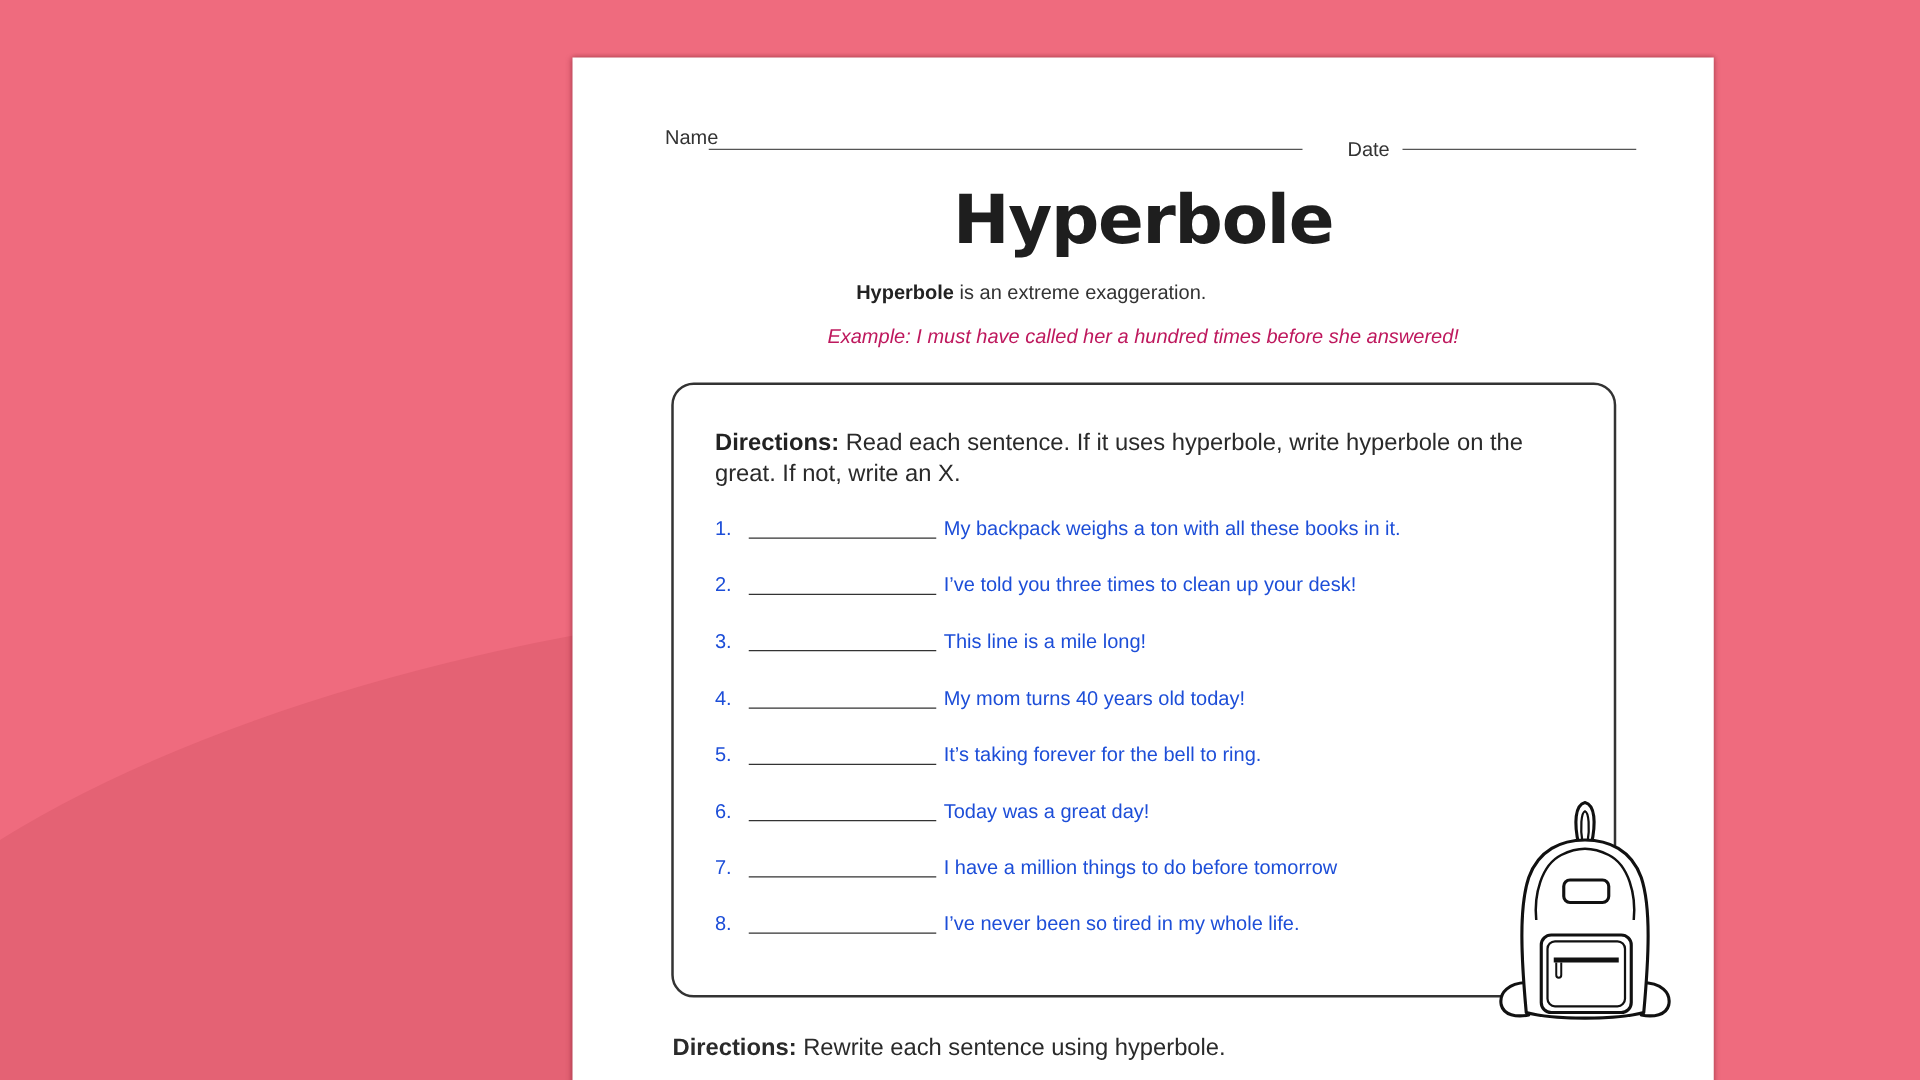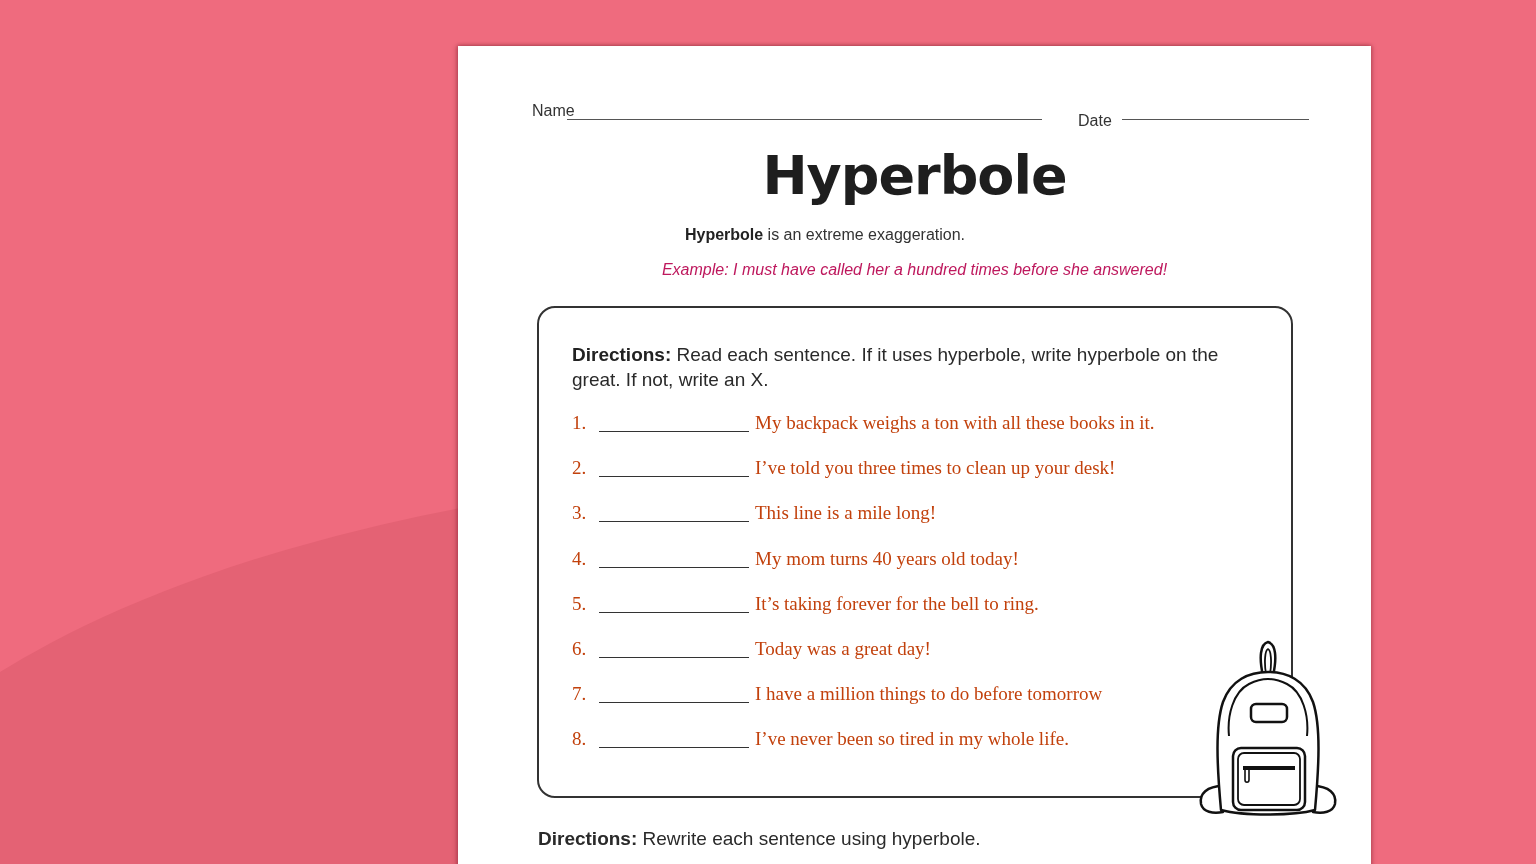--- a/index.html
+++ b/index.html
@@ -45,21 +45,21 @@
     position:absolute; left:79px; top:260px; width:752px; height:488px;
     border:2px solid #333; border-radius:18px;
   }
   .directions {
     position:absolute; left:33px; top:34px; width:690px;
     font-size:19px; line-height:25px; color:#2a2a2a; font-family:"Liberation Sans", sans-serif;
   }
   .directions b { color:#222; }
   .items { position:absolute; left:33px; top:104px; width:720px; }
   .item {
-    height:45.2px; font-size:19px; color:#c2410c; font-family:Liberation Serif, serif;
+    height:45.2px; font-size:16px; color:#1d4ed8; font-family:Liberation Sans, sans-serif;
     white-space:nowrap; position:relative;
   }
   .item .num { display:inline-block; width:27px; }
   .item .blank {
     display:inline-block; width:150px; height:18px; border-bottom:1.5px solid #333;
     vertical-align:baseline; margin-right:6px; margin-bottom:-3px;
   }
   .backpack {
     position:absolute; left:735px; top:590px; width:150px; height:180px;
   }

